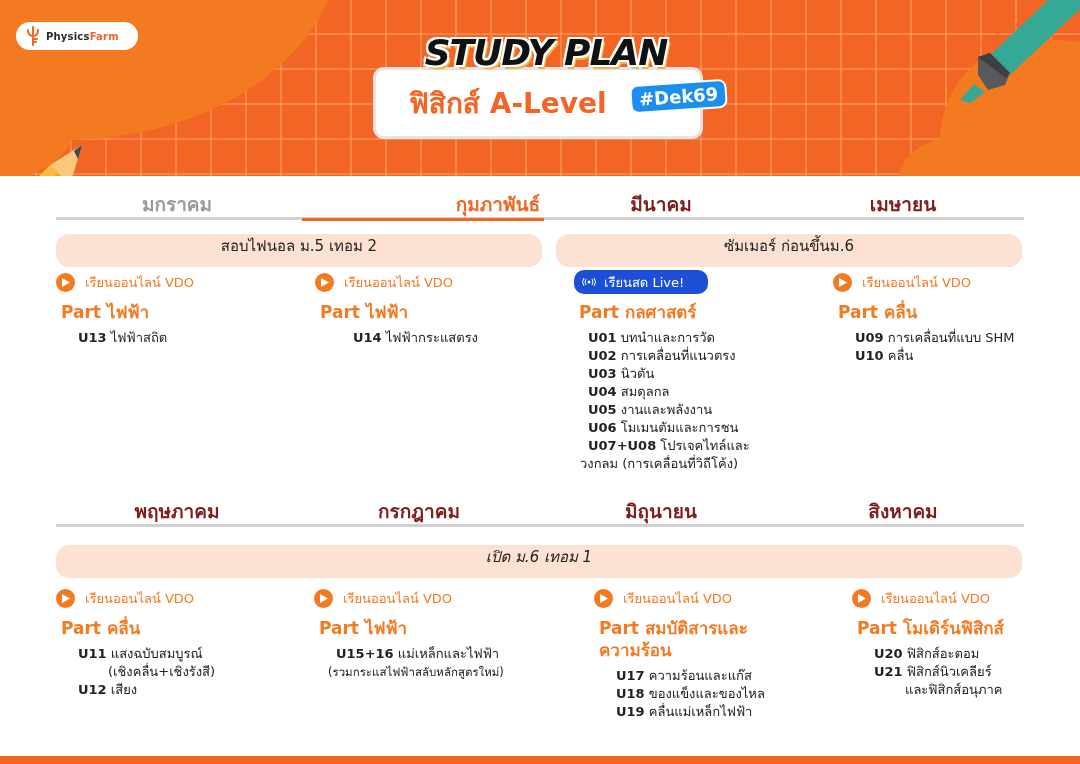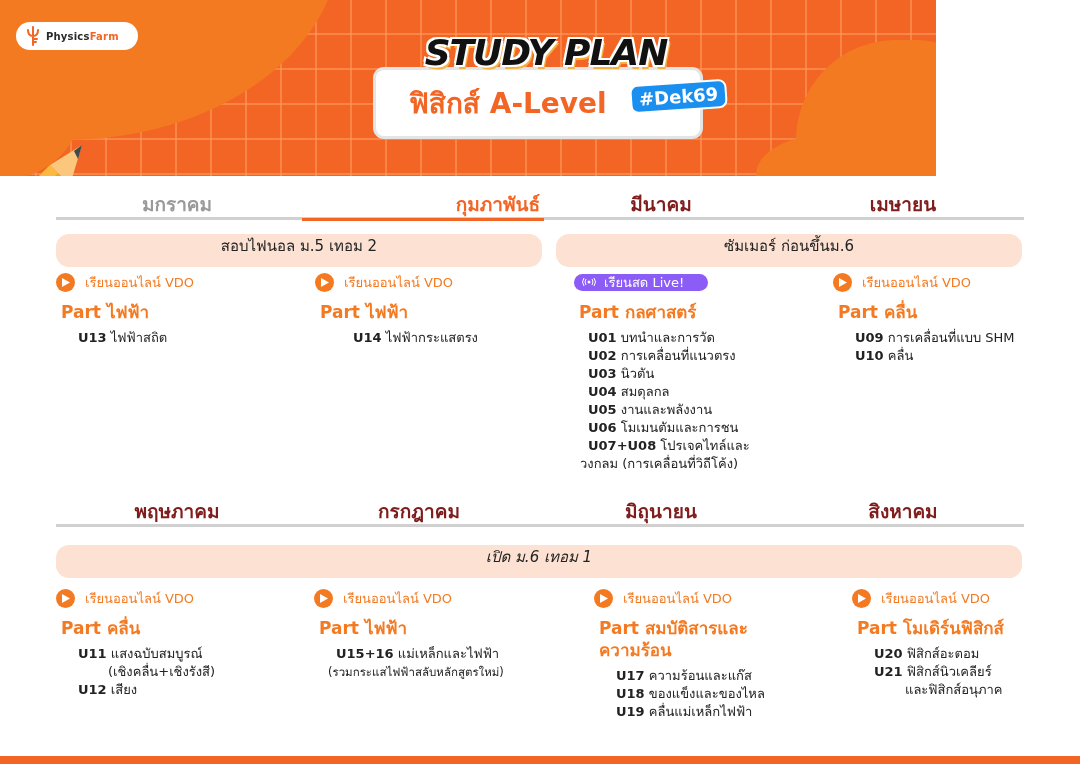--- a/index.html
+++ b/index.html
@@ -1,21 +1,21 @@
 <!DOCTYPE html>
 <html><head>
 <meta charset="utf-8">
 <style>
   * { box-sizing: border-box; margin: 0; padding: 0; }
   html, body { width: 1080px; height: 764px; overflow: hidden; background: #ffffff; }
   body { position: relative; font-family: "DejaVu Sans", "Liberation Sans", sans-serif; color: #222; }
 
   
   .header {
-    position: absolute; left: 0; top: 0; width: 936px; height: 176px;
+    position: absolute; left: 0; top: 0; width: 1080px; height: 176px;
     background-color: #f26524;
     background-image:
       linear-gradient(to right, rgba(255,160,100,0.55) 2px, transparent 2px),
       linear-gradient(to bottom, rgba(255,160,100,0.55) 2px, transparent 2px);
     background-size: 35px 35px;
     background-position: 0 -2px;
     overflow: hidden;
   }
   .blob-left {
     position: absolute; left: -120px; top: -190px; width: 460px; height: 330px;
@@ -94,22 +94,22 @@
   .block { position: absolute; }
   .mode { display: flex; align-items: center; gap: 10px; height: 22px; }
   .play {
     width: 19px; height: 19px; border-radius: 50%; background: #f47a22;
     display: flex; align-items: center; justify-content: center;
   }
   .play svg { width: 8px; height: 9px; }
   .mode-label { font-size: 13px; color: #f47a22; }
   .live {
     display: inline-flex; align-items: center; gap: 8px;
-    background: #8b5cf6; color: #fff; border-radius: 10px;
-    height: 17px; padding: 0 24px 0 8px; font-size: 13px;
+    background: #1d4ed8; color: #fff; border-radius: 10px;
+    height: 24px; padding: 0 24px 0 8px; font-size: 13px;
   }
   .live svg { width: 14px; height: 10px; }
   .part { font-size: 17px; font-weight: bold; color: #f47a22; margin-top: 8px; line-height: 22px; }
   .units { margin-top: 6px; }
   .unit { font-size: 13px; line-height: 18px; color: #222; white-space: nowrap; }
   .unit b { font-weight: bold; }
   .unit.note { font-size: 11.5px; }
 
   .footer-bar { position: absolute; left: 0; top: 756px; width: 1080px; height: 8px; background: #f26524; }
 </style>

